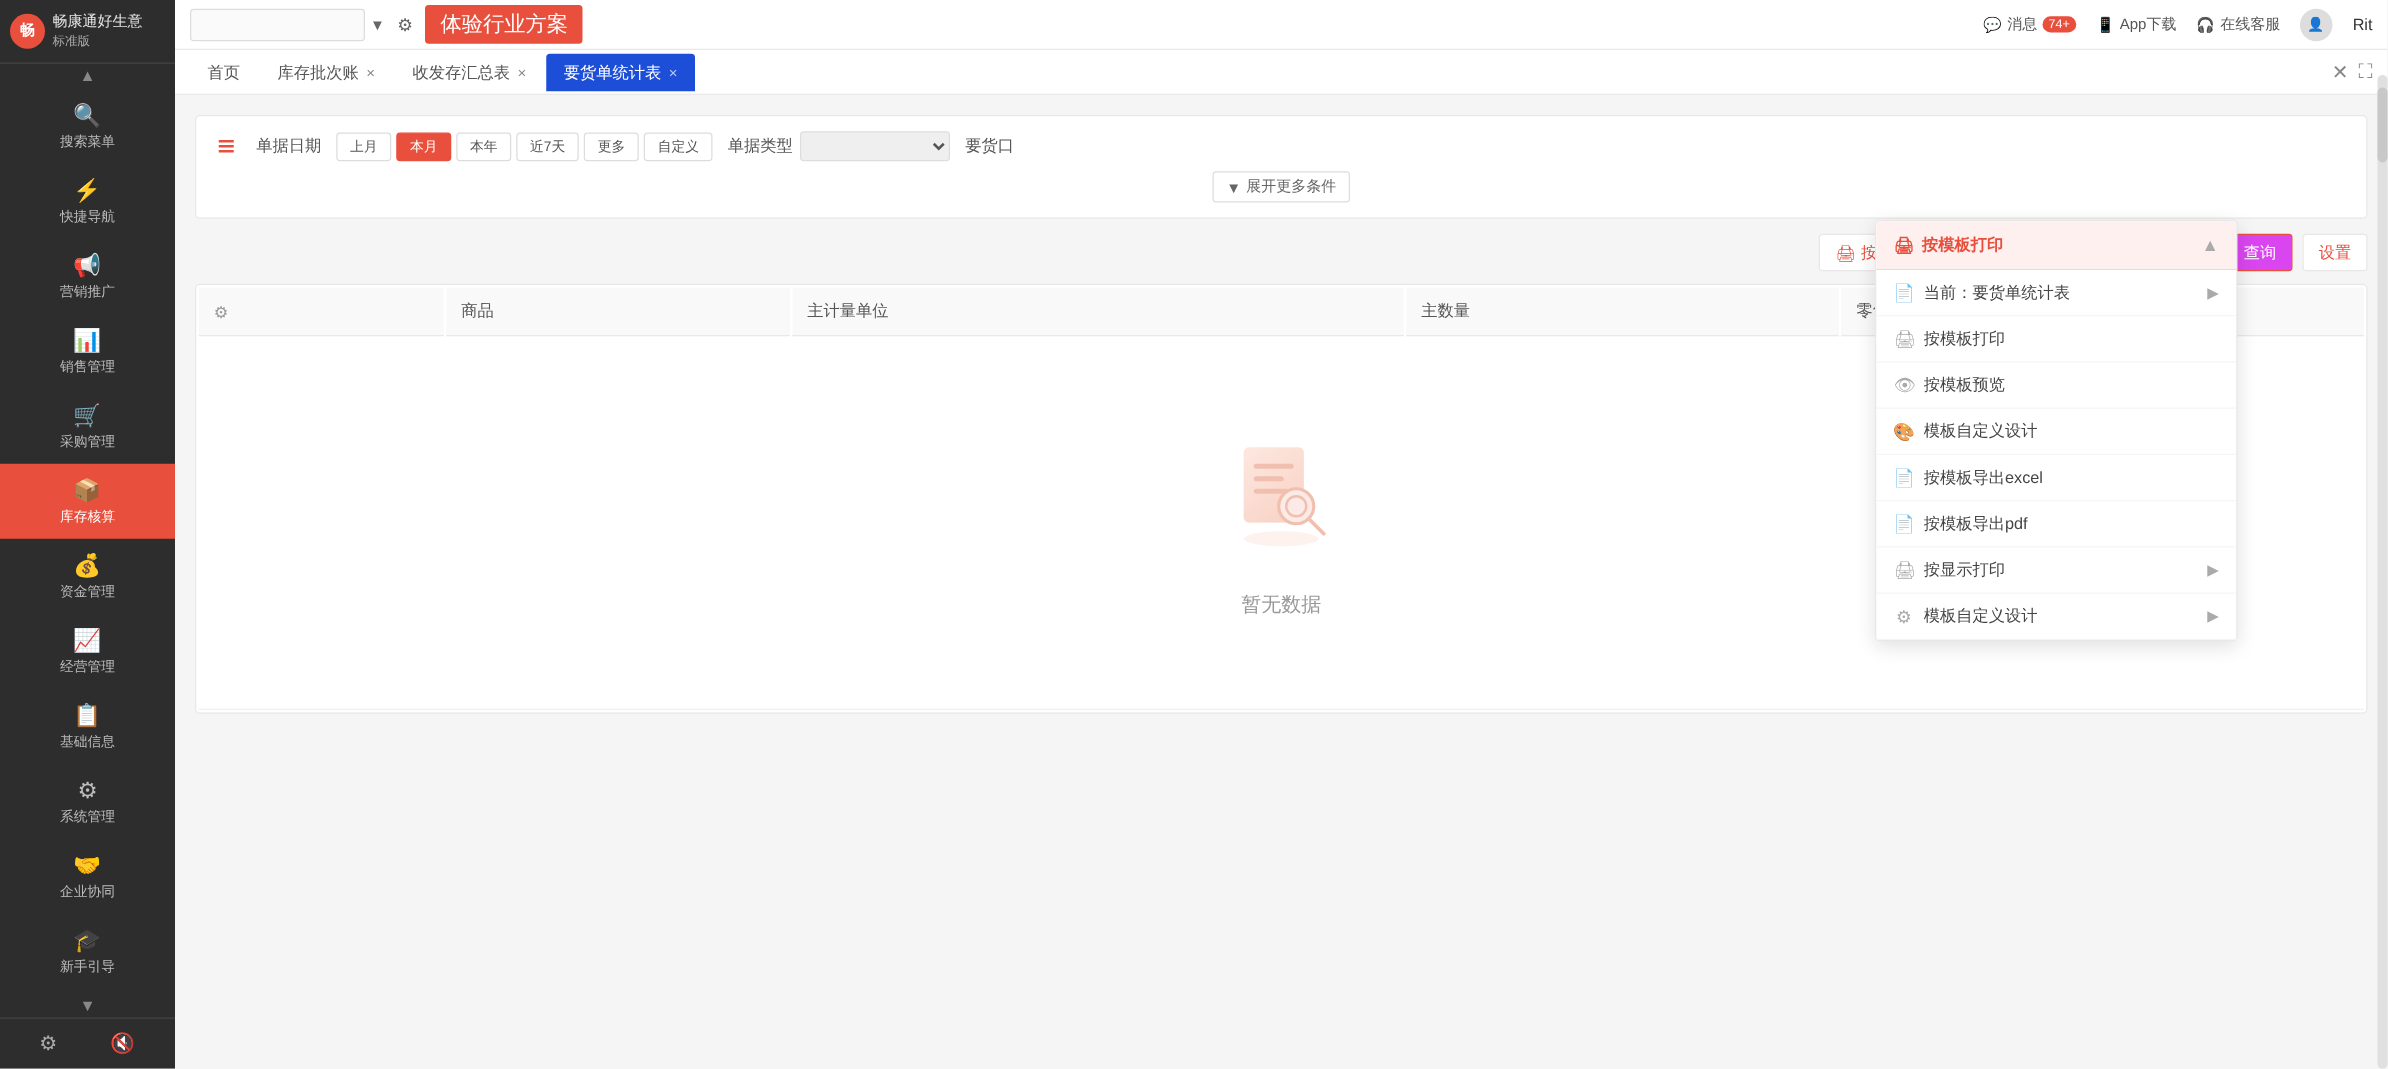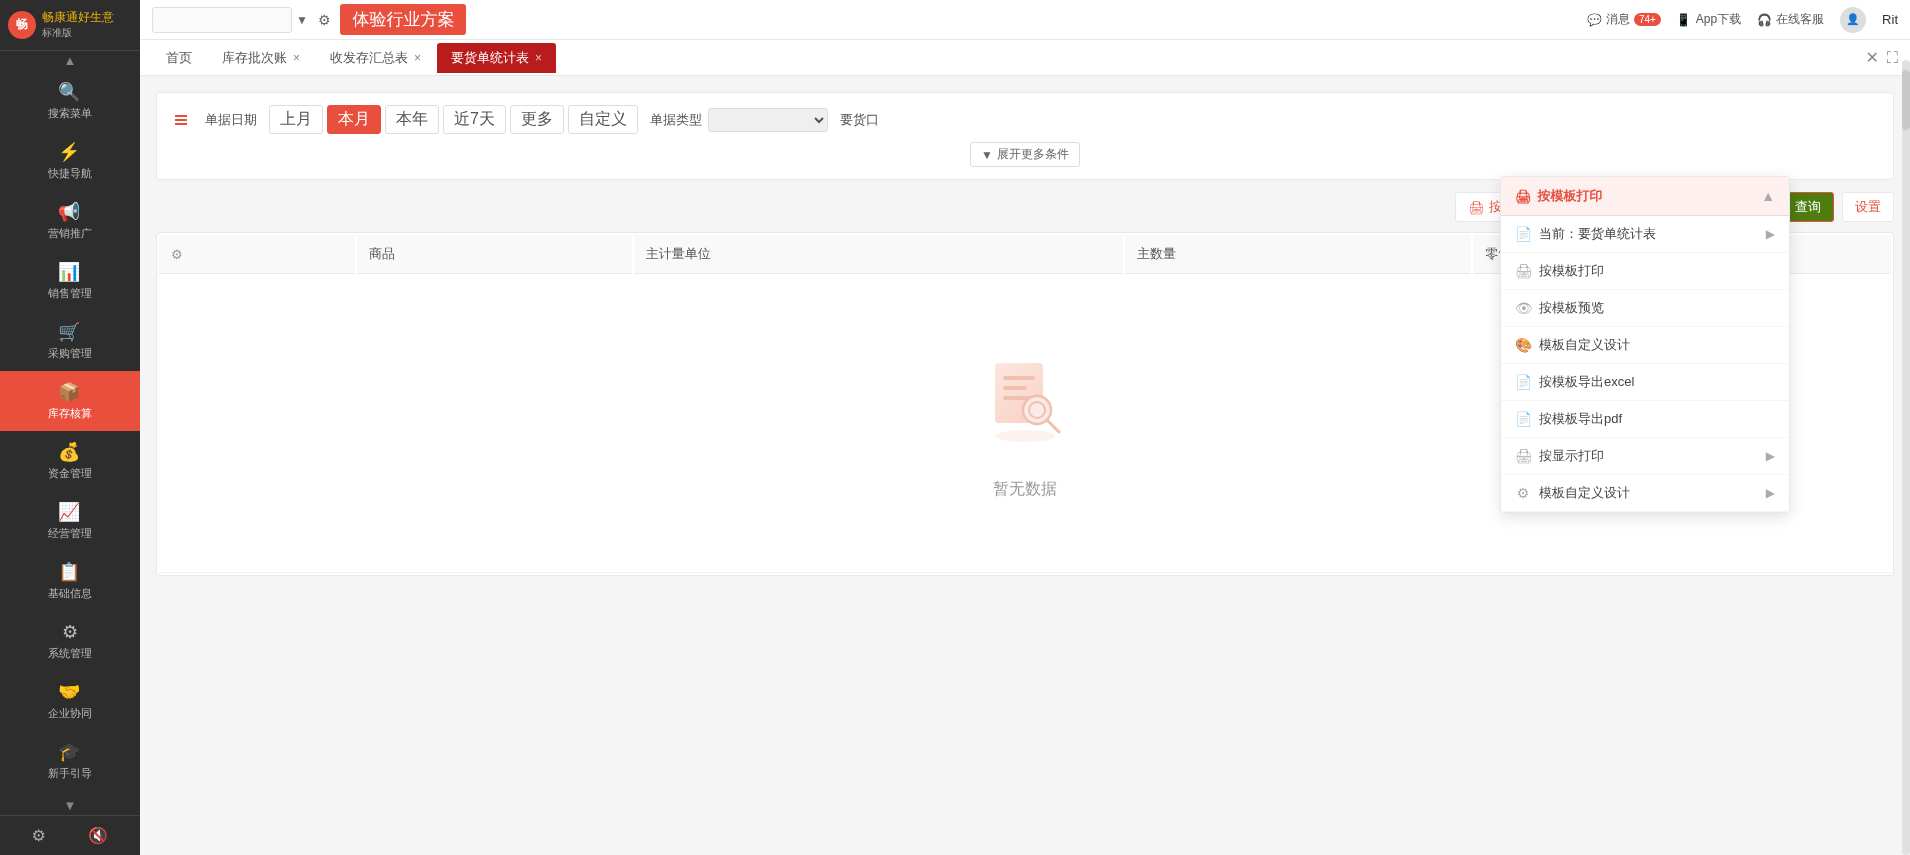--- a/index.html
+++ b/index.html
@@ -5,21 +5,21 @@
     * { box-sizing: border-box; margin: 0; padding: 0; }
     body { font-family: 'Microsoft YaHei', Arial, sans-serif; font-size: 13px; background: #f5f5f5; color: #333; overflow: hidden; }
 
     
     .app-container { display: flex; height: 855px; width: 1910px; }
 
     
     .sidebar { width: 140px; background: #2d2d2d; color: #ccc; display: flex; flex-direction: column; flex-shrink: 0; }
     .sidebar-logo { padding: 10px 8px; border-bottom: 1px solid #444; display: flex; align-items: center; gap: 6px; }
     .sidebar-logo-icon { width: 28px; height: 28px; background: #e84f3d; border-radius: 50%; display: flex; align-items: center; justify-content: center; color: white; font-weight: bold; font-size: 12px; flex-shrink: 0; }
-    .sidebar-logo-text { font-size: 12px; color: #eab308; line-height: 1.3; }
+    .sidebar-logo-text { font-size: 12px; color: #e5e5e5; line-height: 1.3; }
     .sidebar-logo-badge { font-size: 10px; color: #aaa; }
     .sidebar-scroll-up, .sidebar-scroll-down { height: 20px; display: flex; align-items: center; justify-content: center; color: #888; cursor: pointer; }
     .sidebar-nav { flex: 1; overflow: hidden; }
     .sidebar-item { display: flex; flex-direction: column; align-items: center; padding: 10px 4px; cursor: pointer; color: #bbb; transition: background 0.2s; }
     .sidebar-item.active { background: #e84f3d; color: white; }
     .sidebar-item-icon { font-size: 18px; margin-bottom: 3px; }
     .sidebar-item-label { font-size: 11px; text-align: center; }
     .sidebar-bottom { padding: 10px; display: flex; justify-content: space-around; border-top: 1px solid #444; }
     .sidebar-bottom-icon { color: #aaa; cursor: pointer; font-size: 16px; }
 
@@ -34,43 +34,43 @@
     .topbar-gear { color: #666; cursor: pointer; font-size: 14px; }
     .topbar-trial-btn { background: #e84f3d; color: white; border: none; border-radius: 3px; padding: 4px 12px; font-size: 17px; cursor: pointer; }
     .topbar-right { margin-left: auto; display: flex; align-items: center; gap: 16px; }
     .topbar-right-item { display: flex; align-items: center; gap: 4px; color: #555; font-size: 12px; cursor: pointer; }
     .badge-red { background: #e84f3d; color: white; border-radius: 8px; font-size: 10px; padding: 1px 5px; }
     .user-avatar { width: 26px; height: 26px; border-radius: 50%; background: #ddd; display: flex; align-items: center; justify-content: center; color: #999; font-size: 11px; }
 
     
     .tabbar { height: 36px; background: #fff; border-bottom: 1px solid #e8e8e8; display: flex; align-items: center; padding: 0 12px; gap: 2px; }
     .tab { padding: 6px 14px; font-size: 13px; cursor: pointer; color: #555; display: flex; align-items: center; gap: 6px; border-radius: 3px 3px 0 0; white-space: nowrap; }
-    .tab.active { background: #b91c1c; color: white; }
+    .tab.active { background: #1d4ed8; color: white; }
     .tab-close { font-size: 12px; color: inherit; opacity: 0.7; }
 
     
     .content { flex: 1; padding: 16px; overflow: auto; position: relative; }
     .page-title { font-size: 18px; font-weight: bold; color: #333; margin-bottom: 16px; }
 
     
     .filter-bar { background: #fff; border: 1px solid #e8e8e8; border-radius: 4px; padding: 12px 16px; margin-bottom: 12px; }
     .filter-row { display: flex; align-items: center; gap: 12px; flex-wrap: wrap; }
     .filter-label { font-size: 13px; color: #555; }
     .filter-btn-group { display: flex; gap: 4px; }
-    .filter-btn { padding: 3px 10px; border: 1px solid #ddd; border-radius: 3px; background: #fff; cursor: pointer; font-size: 16px; color: #555; }
+    .filter-btn { padding: 3px 10px; border: 1px solid #ddd; border-radius: 3px; background: #fff; cursor: pointer; font-size: 11px; color: #555; }
     .filter-btn.active { background: #e84f3d; color: #ffffff; border-color: #e84f3d; font-family: Liberation Serif, serif; }
     .filter-date-range { font-size: 12px; color: #888; margin-top: 4px; margin-left: 80px; }
     .filter-select { display: flex; align-items: center; gap: 6px; }
     .filter-select select { border: 1px solid #ddd; border-radius: 3px; padding: 3px 8px; font-size: 12px; color: #555; min-width: 120px; }
     .expand-btn { display: flex; align-items: center; gap: 4px; color: #666; cursor: pointer; font-size: 12px; border: 1px solid #ddd; border-radius: 3px; padding: 3px 10px; background: #fff; margin: 8px auto 0; }
 
     
     .toolbar { display: flex; align-items: center; justify-content: flex-end; gap: 8px; margin-bottom: 10px; }
     .toolbar-btn { display: flex; align-items: center; gap: 4px; padding: 5px 12px; border: 1px solid #ddd; border-radius: 3px; background: #fff; cursor: pointer; font-size: 13px; color: #555; }
-    .toolbar-btn.primary { background: #4d7c0f; color: white; border-color: #e84f3d; }
+    .toolbar-btn.primary { background: #d946ef; color: white; border-color: #e84f3d; }
     .toolbar-btn-print { background: #fff; color: #e84f3d; border: 1px solid #e8e8e8; }
 
     
     .data-table { width: 100%; background: #fff; border: 1px solid #e8e8e8; border-radius: 4px; overflow: hidden; }
     .data-table thead th { background: #f9f9f9; padding: 10px 12px; font-size: 13px; color: #555; text-align: left; border-bottom: 1px solid #e8e8e8; font-weight: normal; }
     .data-table tbody td { padding: 12px; font-size: 13px; color: #333; border-bottom: 1px solid #f0f0f0; }
     .table-gear { color: #999; cursor: pointer; }
 
     
     .empty-state { display: flex; flex-direction: column; align-items: center; justify-content: center; padding: 60px 20px; }

